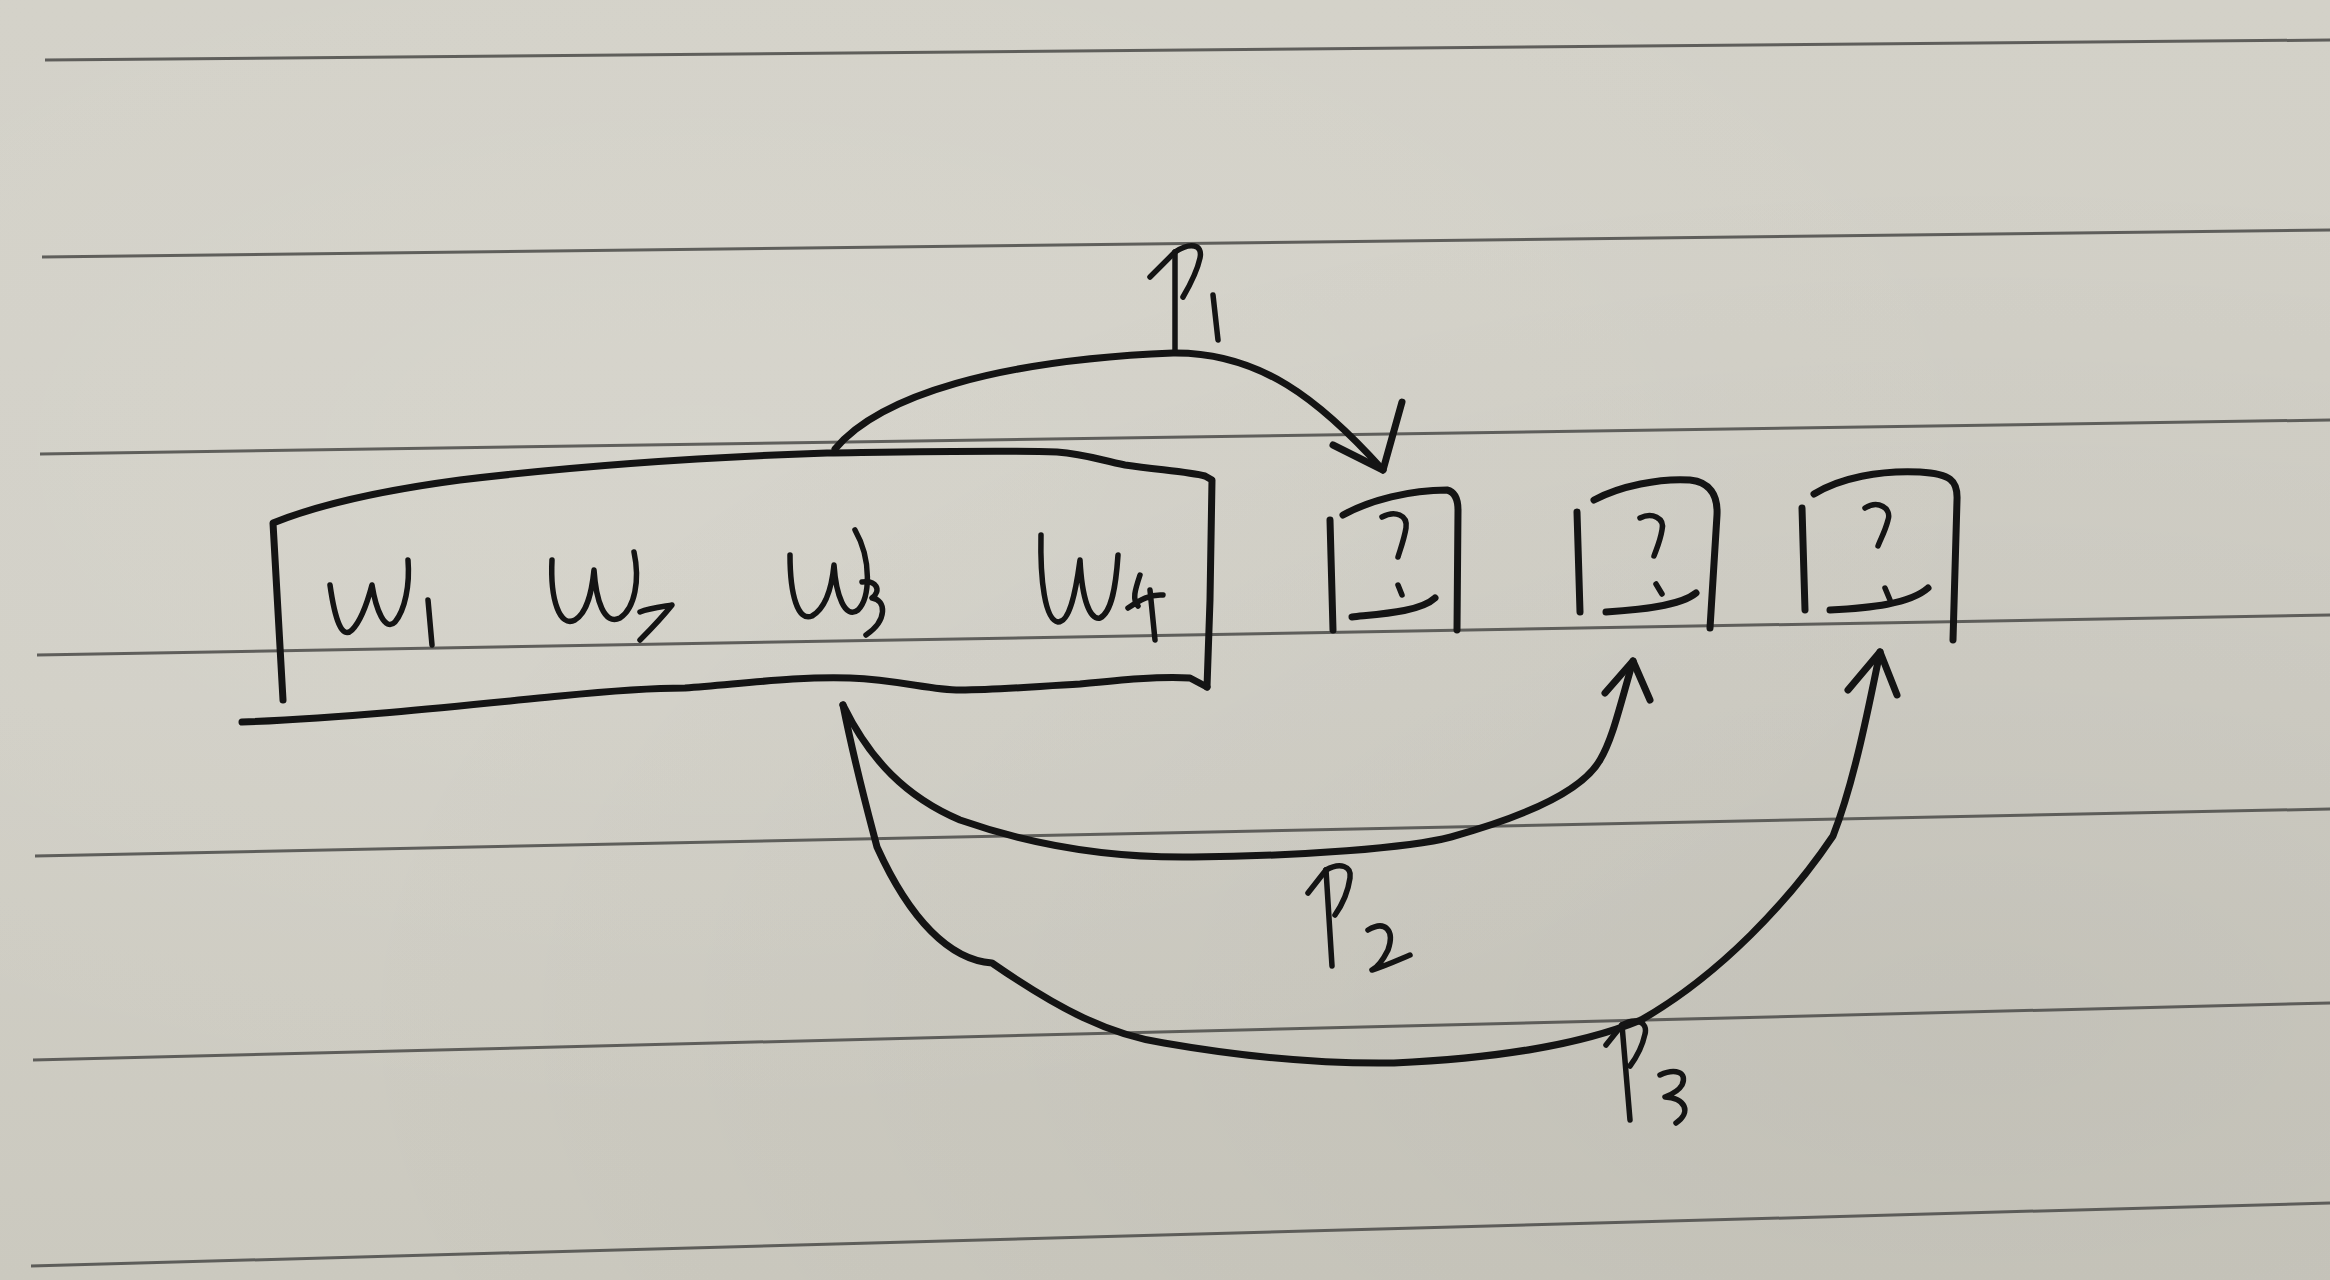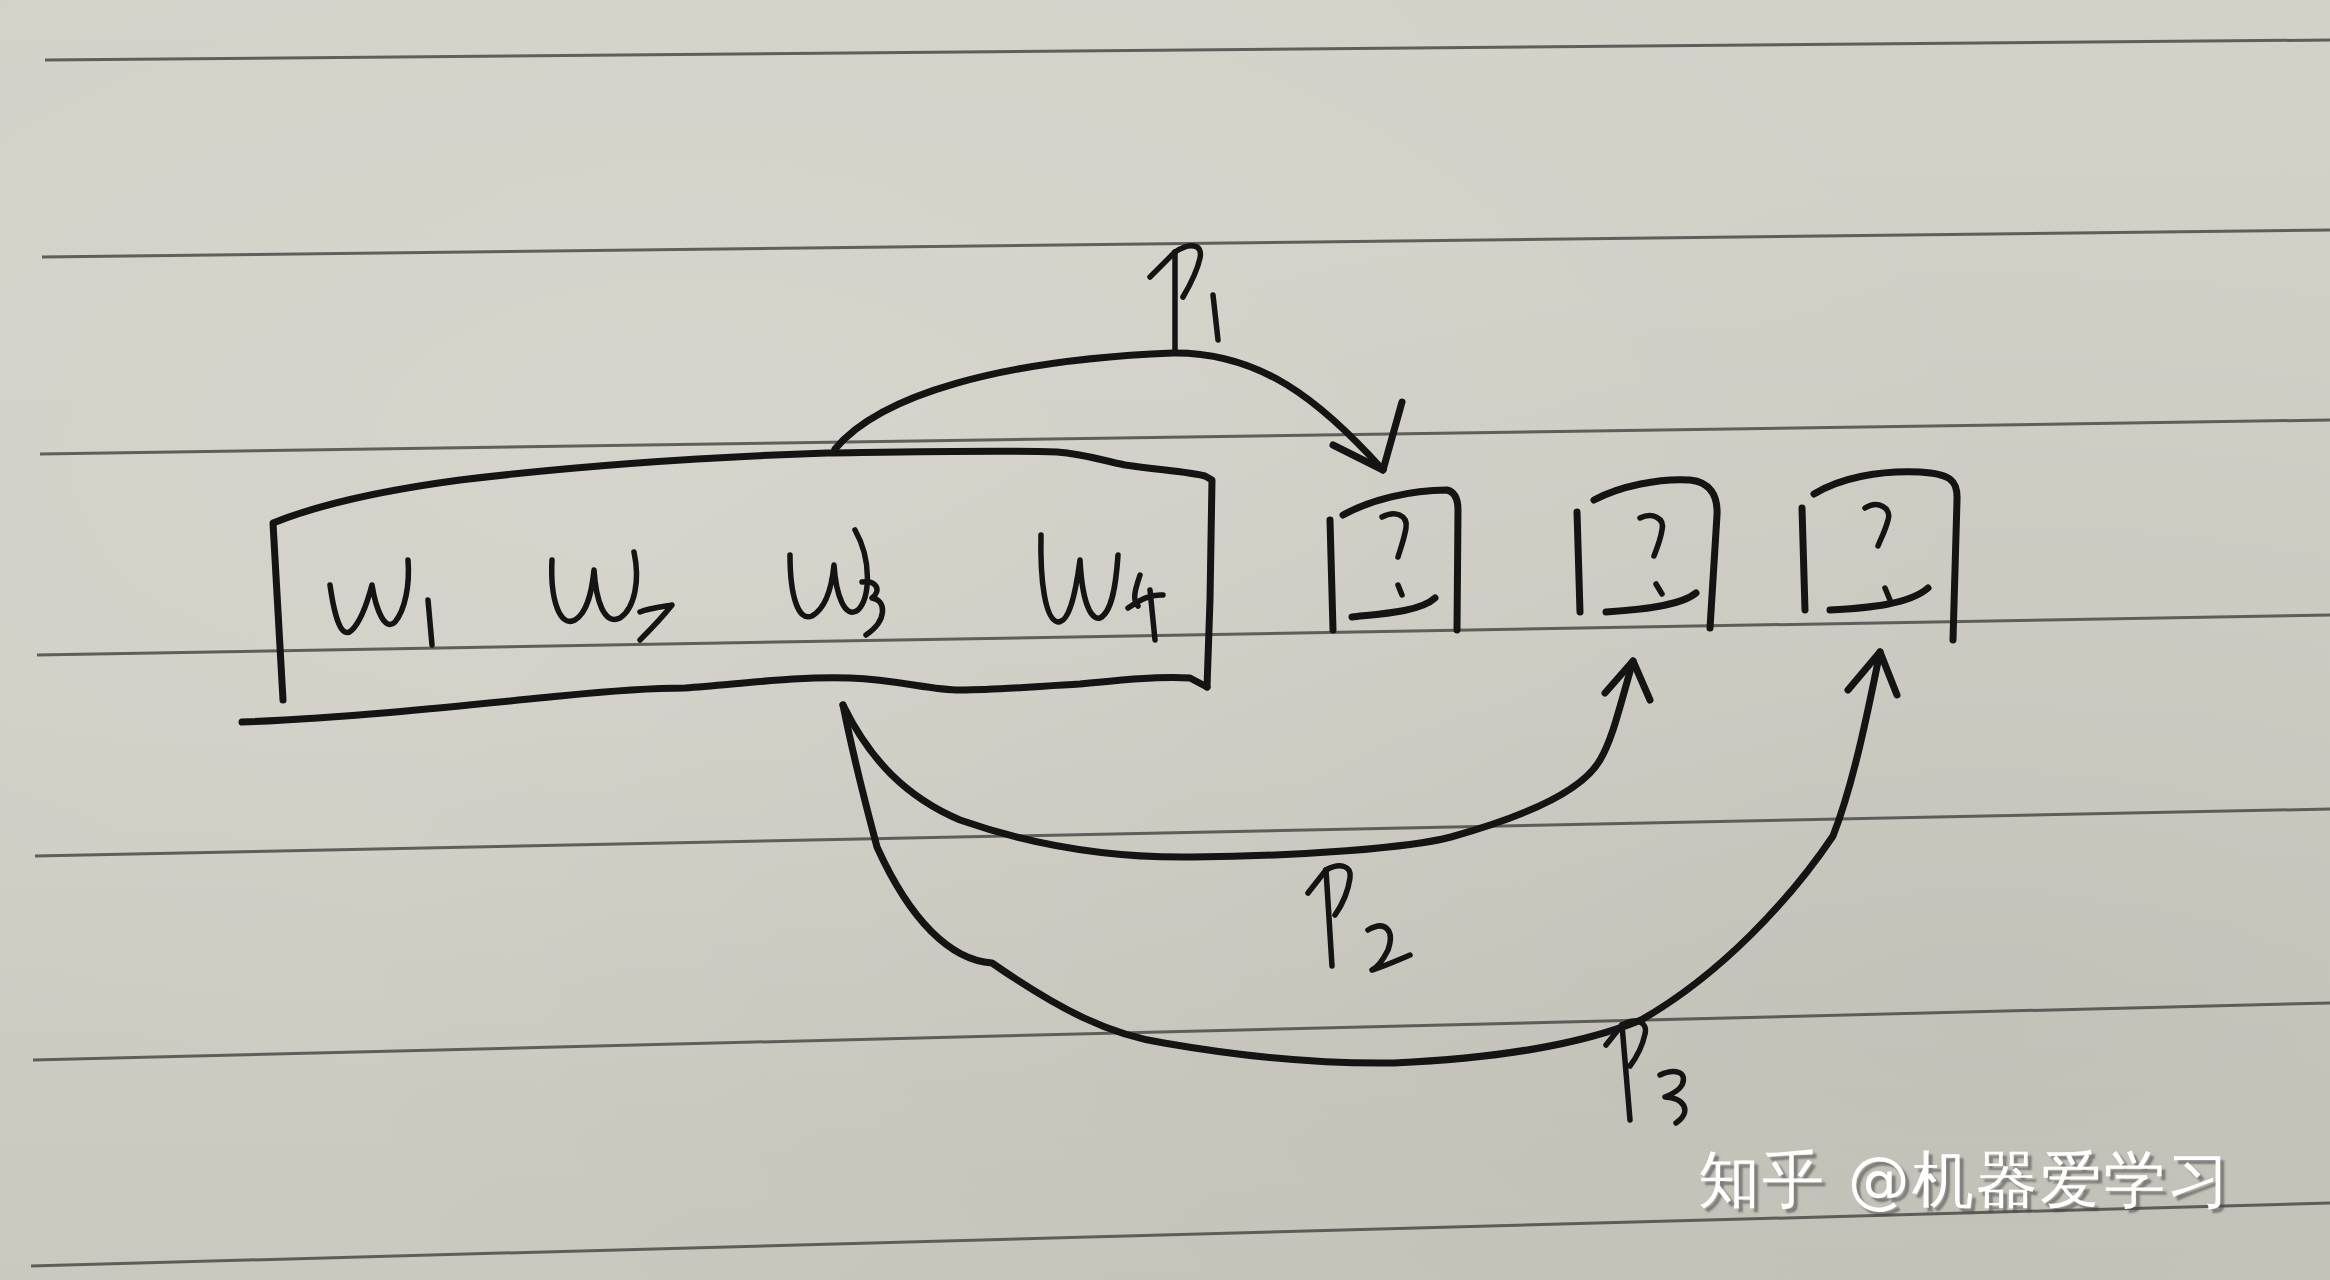--- a/index.html
+++ b/index.html
@@ -117,14 +117,13 @@
       <path class="ink" d="M1848,690 L1880,652 L1897,695"></path>
     </g>
     <g>
       <path class="ink-thin" d="M1630,1120 L1622,1025"></path>
       <path class="ink-thin" d="M1606,1045 L1622,1025"></path>
       <path class="ink-thin" d="M1622,1025 C1636,1017 1648,1022 1645,1034 C1642,1048 1636,1058 1630,1066"></path>
       <path class="ink-thin" d="M1660,1075 C1675,1068 1688,1072 1682,1085 C1678,1092 1670,1095 1665,1097 C1685,1098 1692,1112 1676,1123"></path>
     </g>
   </svg>
 
-  <div class="watermark">知乎 @机器爱学习</div>
 </div>
 
 </body></html>

